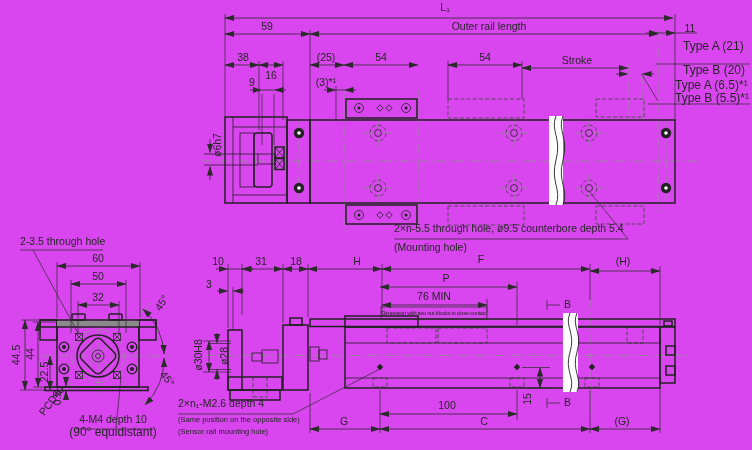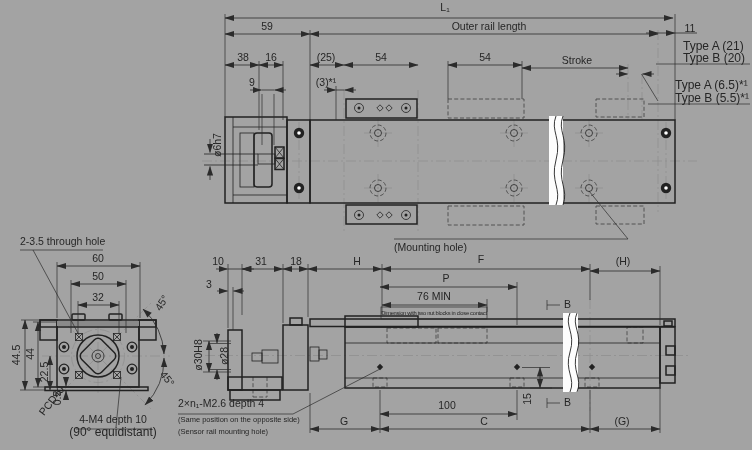--- a/index.html
+++ b/index.html
@@ -1,16 +1,16 @@
 <!DOCTYPE html>
 <html><head>
 <meta charset="utf-8">
 <style>
   html,body{margin:0;padding:0;background:#fff;}
-  #stage{position:relative;width:752px;height:450px;background:#a3a3a3;overflow:hidden;
+  #stage{position:relative;width:752px;height:450px;background:#d946ef;overflow:hidden;
          font-family:"Liberation Sans",sans-serif;}
   #draw{position:absolute;left:0;top:0;}
   .lb{position:absolute;font-size:10.5px;color:#262626;white-space:nowrap;z-index:2;line-height:1.1;}
   .c{transform:translate(-50%,-50%);}
   .v{transform:translate(-50%,-50%) rotate(-90deg);}
   .sm{font-size:7.5px;}
   .xs{font-size:5.8px;letter-spacing:-0.3px;}
   .n{font-size:12px;}
 </style>
 </head>
@@ -321,32 +321,33 @@
     <line x1="380" y1="429" x2="590" y2="429" marker-start="url(#aS)" marker-end="url(#aE)"></line>
     <line x1="590" y1="429" x2="660" y2="429" marker-start="url(#aS)" marker-end="url(#aE)"></line>
   </g>
 </svg>
 
   <span class="lb c" style="left:445px;top:8px">L₁</span>
   <span class="lb c" style="left:489px;top:27px">Outer rail length</span>
   <span class="lb c" style="left:267px;top:27px">59</span>
   <span class="lb c" style="left:690px;top:29px">11</span>
   <span class="lb c" style="left:243px;top:58px">38</span>
-  <span class="lb c" style="left:271px;top:58px">16</span>
+  <span class="lb c" style="left:271px;top:76px">16</span>
   <span class="lb c" style="left:326px;top:58px">(25)</span>
   <span class="lb c" style="left:381px;top:58px">54</span>
   <span class="lb c" style="left:485px;top:58px">54</span>
   <span class="lb c" style="left:577px;top:61px">Stroke</span>
   <span class="lb c" style="left:252px;top:83px">9</span>
   <span class="lb c" style="left:326px;top:83px">(3)*¹</span>
   <span class="lb n" style="left:683px;top:40px">Type A  (21)</span>
-  <span class="lb n" style="left:683px;top:52px">Type B  (20)</span>
+  <span class="lb n" style="left:683px;top:64px">Type B  (20)</span>
   <span class="lb n" style="left:675px;top:79px">Type A (6.5)*¹</span>
   <span class="lb n" style="left:675px;top:92px">Type B (5.5)*¹</span>
   <span class="lb v" style="left:218px;top:145px">ø6h7</span>
+  <span class="lb" style="left:394px;top:223px">2×n-5.5 through hole,  ø9.5 counterbore depth 5.4</span>
   <span class="lb" style="left:394px;top:242px">(Mounting hole)</span>
 
   <span class="lb" style="left:20px;top:236px">2-3.5 through hole</span>
   <span class="lb c" style="left:98px;top:259px">60</span>
   <span class="lb c" style="left:98px;top:277px">50</span>
   <span class="lb c" style="left:98px;top:298px">32</span>
   <span class="lb v" style="left:17px;top:355px">44.5</span>
   <span class="lb v" style="left:31px;top:354px">44</span>
   <span class="lb v" style="left:45px;top:372px">22.5</span>
   <span class="lb v" style="left:58px;top:398px">0.5</span>

